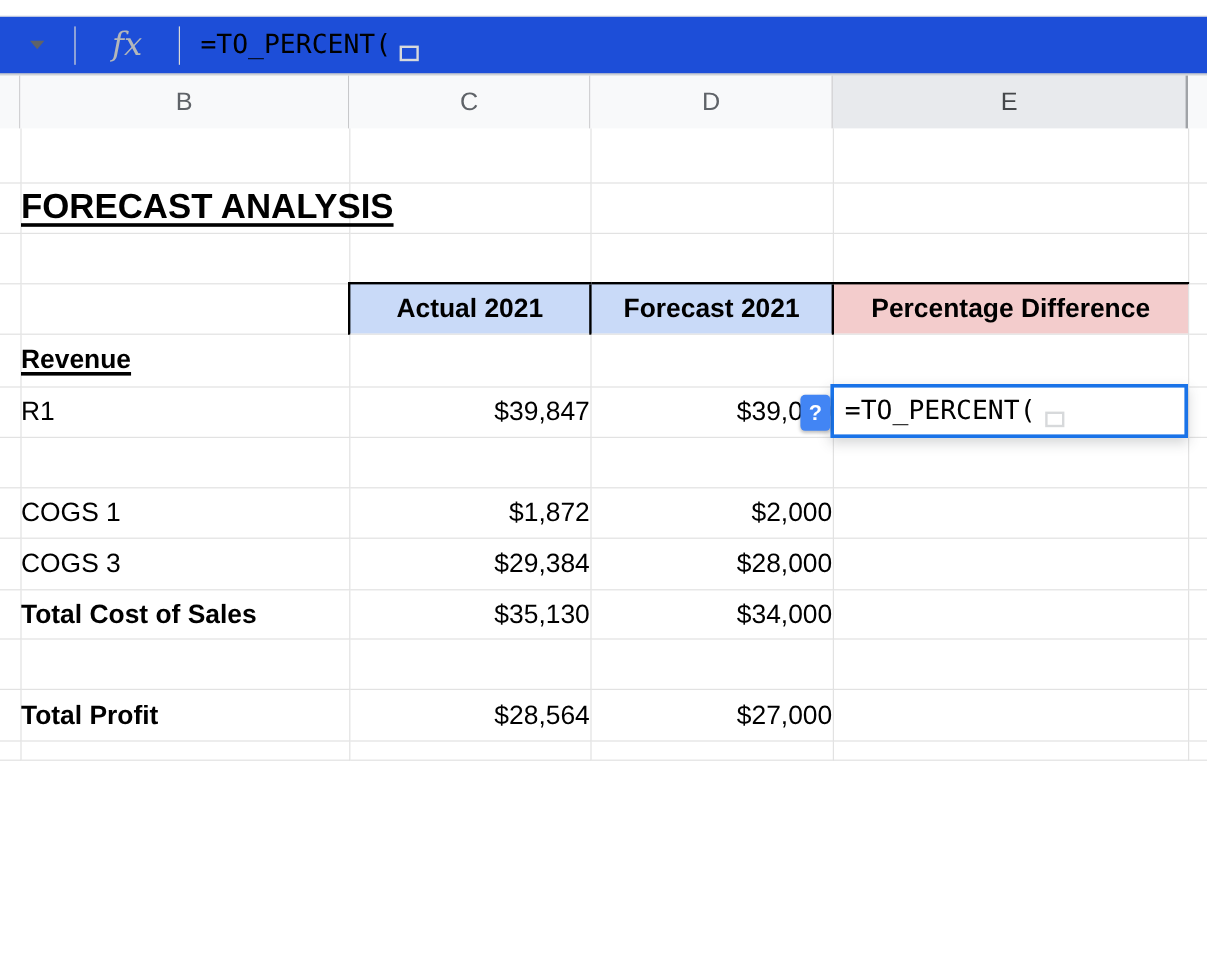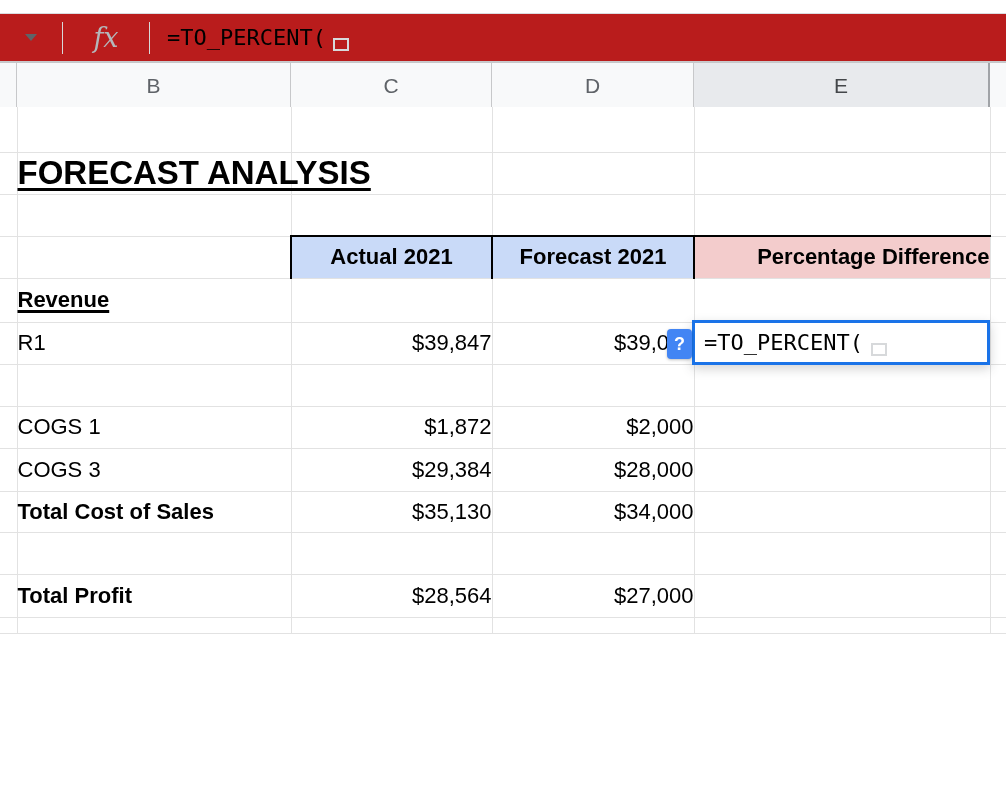--- a/index.html
+++ b/index.html
@@ -2,21 +2,21 @@
 <html><head>
 <meta charset="utf-8">
 <style>
   html,body{margin:0;padding:0;background:#fff;}
   #screen{position:relative;width:1006px;height:798px;overflow:hidden;background:#fff;
           font-family:"Liberation Sans",sans-serif;color:#000;}
 
   
   .top-spacer{position:absolute;left:0;top:0;width:1006px;height:13px;background:#fff;
               border-bottom:1px solid #dadce0;}
-  .formula-bar{position:absolute;left:0;top:14px;width:1006px;height:47px;background:#b91c1c;
+  .formula-bar{position:absolute;left:0;top:14px;width:1006px;height:47px;background:#1d4ed8;
                border-bottom:1px solid #c9cacc;display:flex;align-items:center;}
   .fb-arrow-box{width:62px;display:flex;justify-content:center;align-items:center;cursor:pointer;}
   .fb-arrow{width:0;height:0;border-left:6px solid transparent;border-right:6px solid transparent;
             border-top:7px solid #5f6368;}
   .fb-divider{width:1px;height:32px;background:#d8d8d8;}
   .fx-box{width:86px;display:flex;justify-content:center;align-items:center;}
   .fx{font-family:"DejaVu Serif",serif;font-style:italic;font-size:27px;color:#b4b7ba;}
   .fb-input{flex:1;display:flex;align-items:center;padding-left:17px;
             font-family:"DejaVu Sans Mono","Liberation Mono",monospace;font-size:22px;color:#000;
             white-space:pre;cursor:text;}
@@ -34,26 +34,26 @@
 
   
   table.sheet{position:absolute;left:0;top:107px;border-collapse:collapse;table-layout:fixed;
               width:1007px;font-size:22px;background:#fff;}
   table.sheet td{border-right:1px solid #e2e2e2;border-bottom:1px solid #e2e2e2;
                  padding:0;vertical-align:middle;overflow:visible;}
   td.lbl{text-align:left;padding-left:10px;}
   td.num{text-align:right;padding-right:6px;}
   .b{font-weight:bold;}
   .u{font-weight:bold;text-decoration:underline;text-decoration-thickness:2.5px;text-underline-offset:3px;}
-  td.title-cell{font-weight:bold;font-size:33px;text-decoration:underline;
+  td.title-cell{font-weight:bold;font-size:29px;text-decoration:underline;
                 text-decoration-thickness:3px;text-underline-offset:4px;
                 white-space:nowrap;border-right:none;padding-left:10px;}
   td.ch{font-weight:bold;text-align:center;border:2px solid #000;}
   td.bg-blue{background:#c9daf8;}
-  td.bg-pink{background:#f3cccc;text-align:right;}
+  td.bg-pink{background:#f3cccc;}
   td.bb{border-bottom:2px solid #000;}
 
   
   .cell-editor{position:absolute;left:692px;top:320px;width:298px;height:45px;box-sizing:border-box;
                background:#fff;border:3px solid #1a73e8;display:flex;align-items:center;
                padding-left:9px;font-family:"DejaVu Sans Mono","Liberation Mono",monospace;
                font-size:22px;white-space:pre;box-shadow:0 4px 10px rgba(60,64,67,.22);cursor:text;}
   .help-badge{position:absolute;left:-28px;top:6px;width:25px;height:30px;background:#4285f4;
               border-radius:4px;color:#fff;font-family:"Liberation Sans",sans-serif;font-weight:bold;
               font-size:18px;display:flex;align-items:center;justify-content:center;

